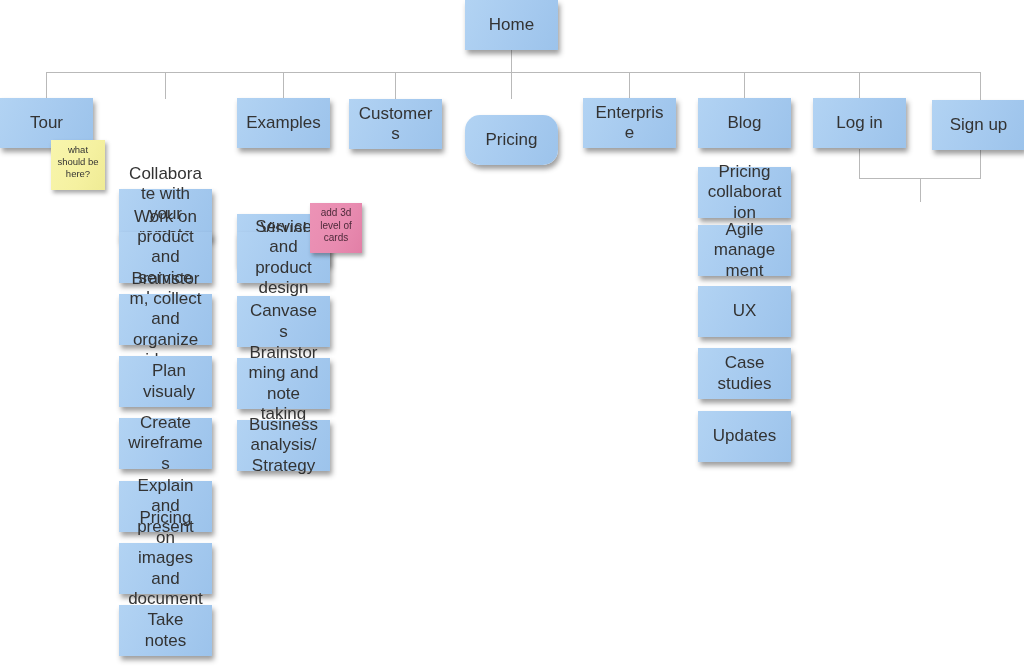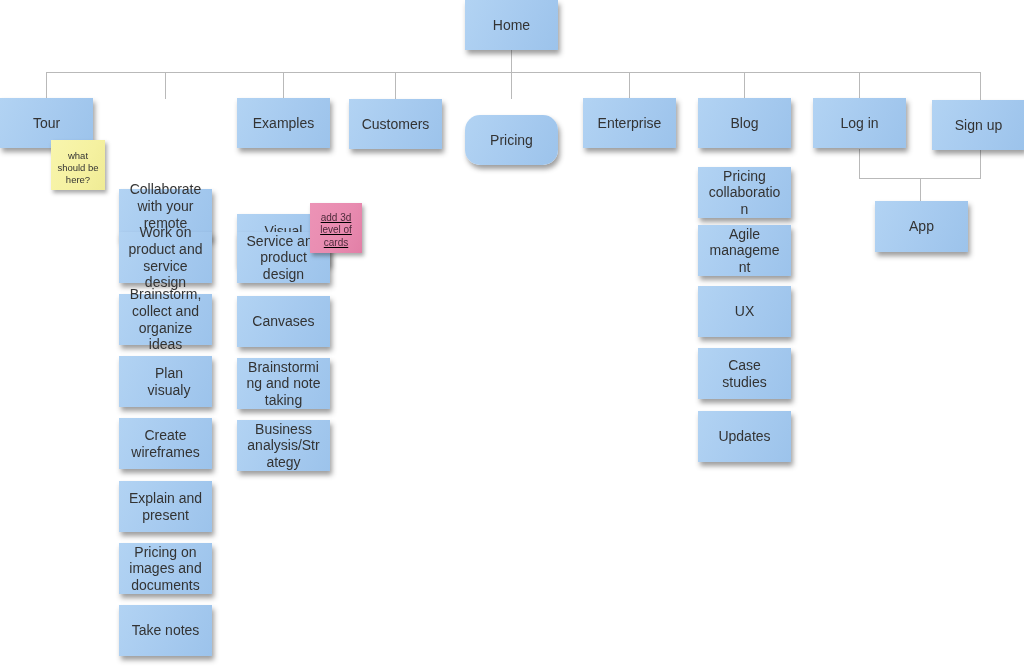--- a/index.html
+++ b/index.html
@@ -19,34 +19,34 @@
     padding: 3px 9px;
     background: linear-gradient(115deg, #b2d3f3 0%, #a6caef 55%, #9cc3eb 100%);
     box-shadow: 2px 4px 5px rgba(40,40,40,0.45);
     display: flex;
     align-items: center;
     justify-content: center;
     text-align: center;
     z-index: 2;
   }
   .card .lbl {
-    font-size: 14px;
+    font-size: 17px;
     line-height: 1.18;
     color: #333333;
     overflow-wrap: break-word;
     word-wrap: break-word;
     width: 100%;
   }
   .card.child { height: 51px; }
   .note {
     position: absolute;
     box-sizing: border-box;
     padding: 4px 3px;
     display: flex;
-    align-items: flex-end;
+    align-items: flex-start;
     justify-content: center;
     text-align: center;
     box-shadow: 2px 3px 4px rgba(40,40,40,0.40);
     z-index: 3;
   }
   .note .lbl {
     font-size: 9.5px;
     line-height: 1.25;
     width: 100%;
     overflow-wrap: break-word;
@@ -170,24 +170,21 @@
   <div class="card child" style="left:698px; top:286px;">
     <span class="lbl">UX</span>
   </div>
   <div class="card child" style="left:698px; top:348px;">
     <span class="lbl">Case studies</span>
   </div>
   <div class="card child" style="left:698px; top:411px;">
     <span class="lbl">Updates</span>
   </div>
 
-  <div class="card child" style="left:875px; top:201px;">
-    <span class="lbl">App</span>
-  </div>
 
   <div class="note yellow" style="left:51px; top:140px;">
     <span class="lbl">what should be here?</span>
   </div>
-  <div class="note pink" style="left:310px; top:203px;text-decoration:underline;">
+  <div class="note pink" style="left:310px; top:203px;">
     <span class="lbl">add 3d level of cards</span>
   </div>
 
 </div>
 
 </body></html>

